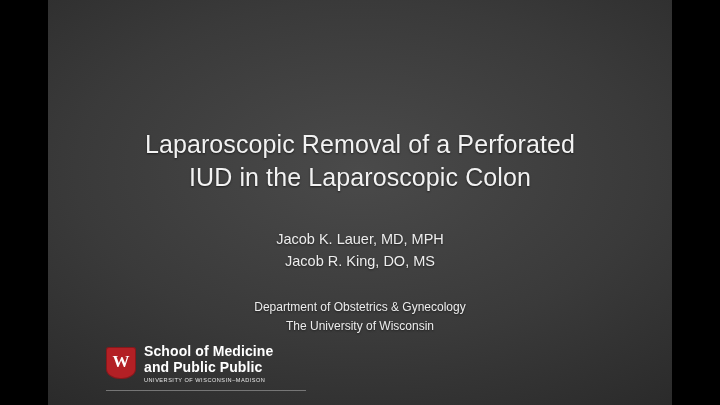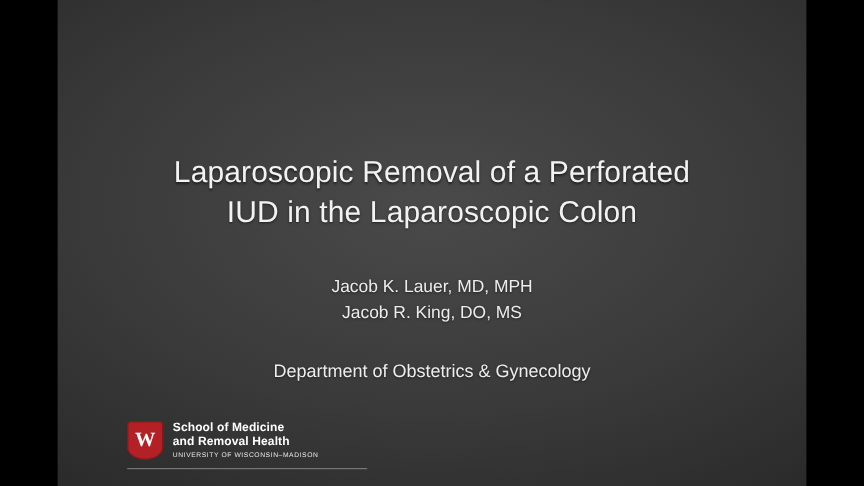--- a/index.html
+++ b/index.html
@@ -58,21 +58,21 @@
   .author-line {
     display: block;
   }
   .affiliation {
     position: absolute;
     left: 0;
     right: 0;
     top: 298px;
     text-align: center;
     color: #ededed;
-    font-size: 15px;
+    font-size: 12px;
     line-height: 1.6;
     text-shadow: 0 1px 2px rgba(0,0,0,0.5);
   }
   .affiliation-line {
     display: block;
   }
 
   
   .logo {
     position: absolute;
@@ -101,21 +101,21 @@
     line-height: 1;
     margin-top: -2px;
   }
   .logo-text {
     display: flex;
     flex-direction: column;
     justify-content: center;
     color: #ffffff;
   }
   .logo-main {
-    font-size: 10px;
+    font-size: 14px;
     font-weight: bold;
     line-height: 1.16;
     letter-spacing: 0.1px;
   }
   .logo-sub {
     margin-top: 2px;
     font-size: 5.6px;
     letter-spacing: 0.5px;
     color: #e8e8e8;
   }
@@ -140,28 +140,29 @@
       <span class="title-line">IUD in the Laparoscopic Colon</span>
     </div>
 
     <div class="authors">
       <span class="author-line">Jacob K. Lauer, MD, MPH</span>
       <span class="author-line">Jacob R. King, DO, MS</span>
     </div>
 
     <div class="affiliation">
       <span class="affiliation-line">Department of Obstetrics &amp; Gynecology</span>
+      <span class="affiliation-line">The University of Wisconsin</span>
     </div>
 
     <div class="logo">
       <div class="crest">
         <span class="crest-letter">W</span>
       </div>
       <div class="logo-text">
         <span class="logo-main">School of Medicine</span>
-        <span class="logo-main">and Removal Health</span>
+        <span class="logo-main">and Public Public</span>
         <span class="logo-sub">UNIVERSITY OF WISCONSIN–MADISON</span>
       </div>
     </div>
     <div class="logo-rule"></div>
 
   </div>
 </div>
 
 </body></html>

